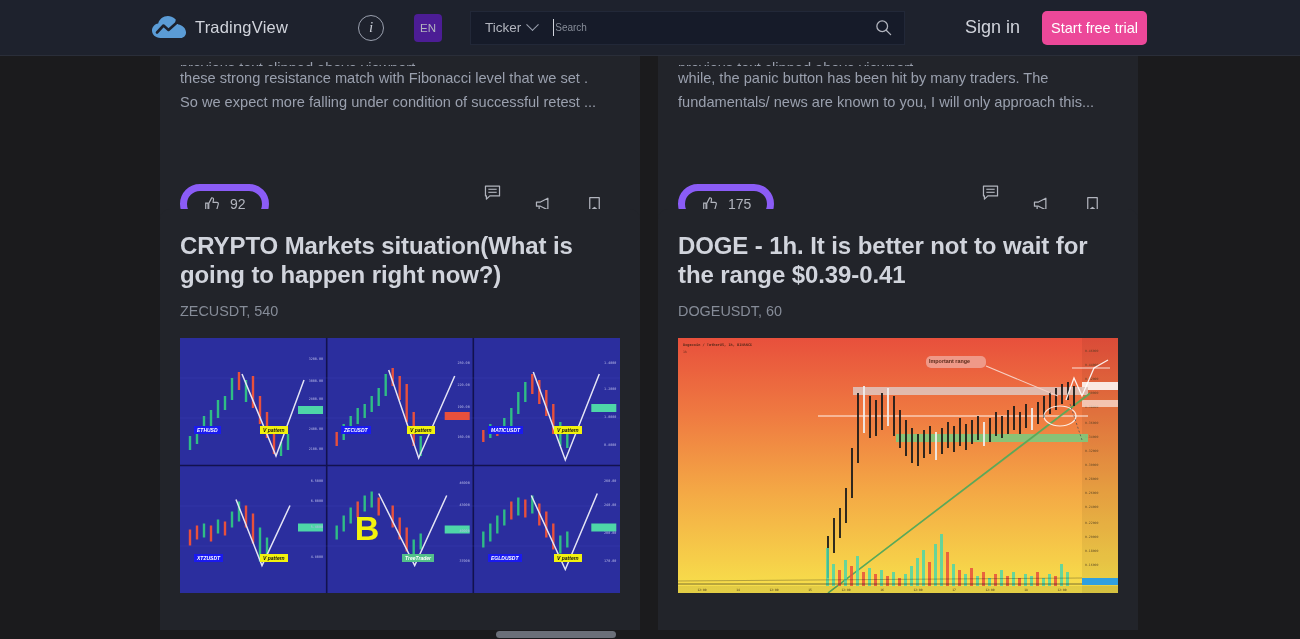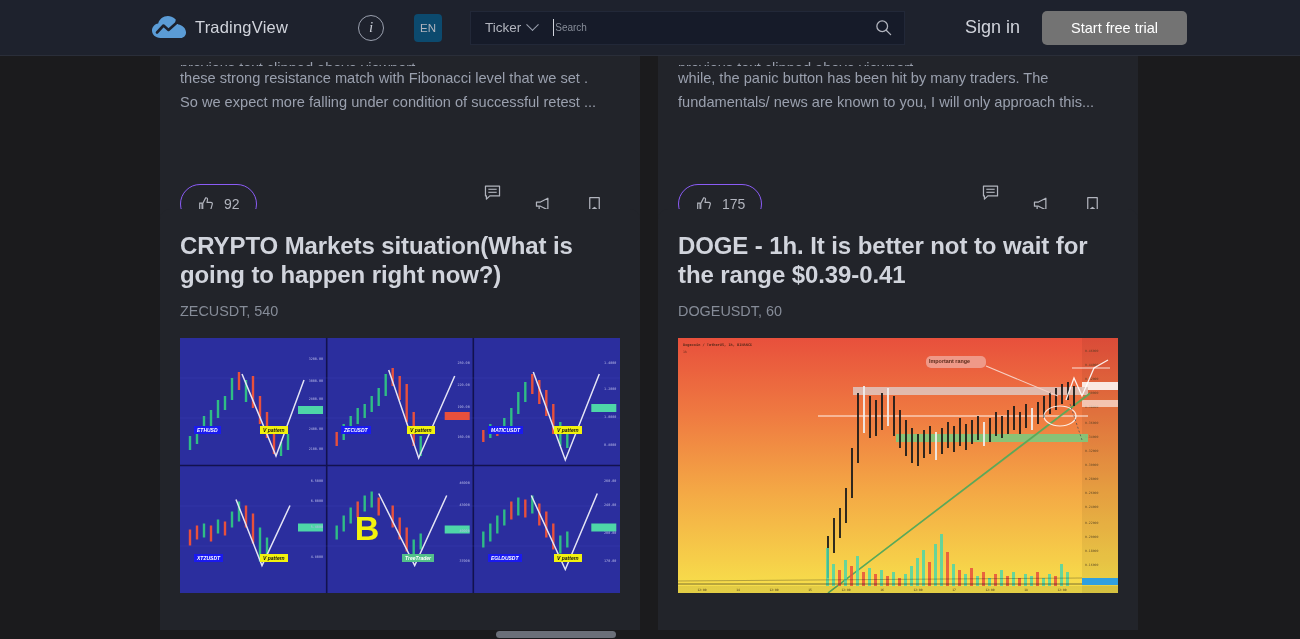--- a/index.html
+++ b/index.html
@@ -49,21 +49,21 @@
     font-size: 15px;
     font-family: "Liberation Serif", serif;
     font-style: italic;
     display: flex; align-items: center; justify-content: center;
     cursor: pointer;
   }
 
   .hdr-lang {
     margin-left: 30px;
     width: 28px; height: 28px;
-    background: #0c4a6e;
+    background: #4c1d95;
     border-radius: 4px;
     color: #b2b5be;
     font-size: 11.5px;
     display: flex; align-items: center; justify-content: center;
     cursor: pointer;
   }
 
   .hdr-search {
     margin-left: 28px;
     width: 435px;
@@ -108,26 +108,26 @@
   .hdr-search-icon { width: 17px; height: 17px; cursor: pointer; flex: none; }
 
   .hdr-signin {
     margin-left: 60px;
     color: #d1d4dc;
     font-size: 18px;
     cursor: pointer;
   }
   .hdr-trial {
     margin-left: 22px;
-    background: #737373;
+    background: #ec4899;
     color: #fff;
     font-size: 14.5px;
     border: none;
     border-radius: 5px;
-    padding: 9px 29px;
+    padding: 9px 9px;
     cursor: pointer;
     font-family: "Liberation Sans", sans-serif;
   }
 
   
   #content {
     position: absolute;
     top: 56px; left: 0;
     width: 1300px;
     height: 583px;
@@ -161,21 +161,21 @@
     position: absolute;
     left: 20px; right: 20px;
     bottom: 26px;
     height: 40px;
     display: flex;
     align-items: center;
   }
   .like-pill {
     height: 40px;
     min-width: 74px;
-    border: 1px solid #8b5cf6;
+    border: 7px solid #8b5cf6;
     border-radius: 20px;
     display: flex; align-items: center; justify-content: center;
     gap: 9px;
     padding: 0 16px;
     cursor: pointer;
   }
   .like-pill .cnt { color: #b2b5be; font-size: 14px; }
   .act-right {
     margin-left: auto;
     display: flex;

